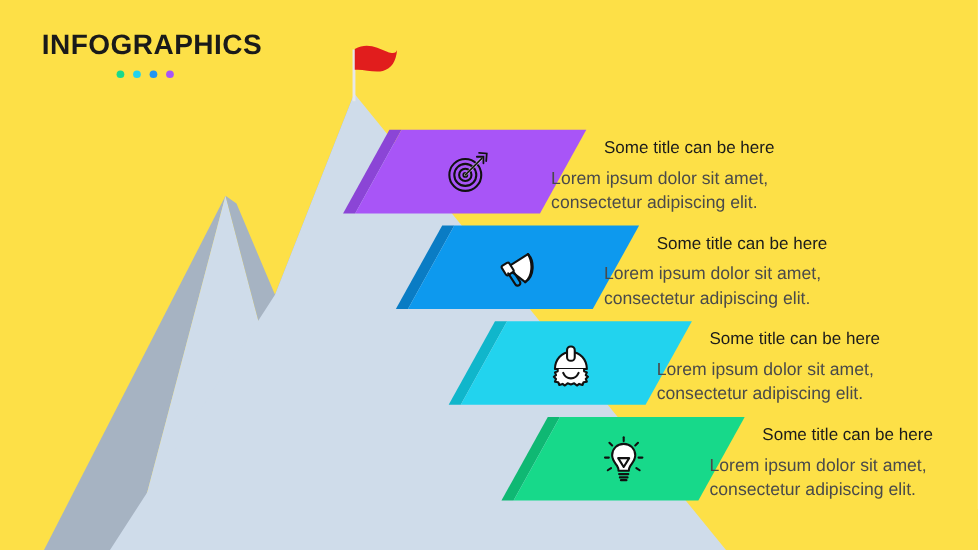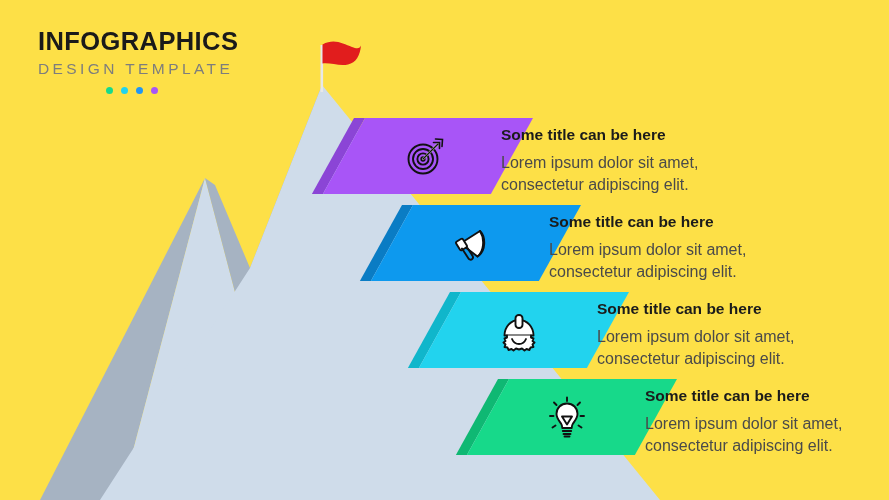--- a/index.html
+++ b/index.html
@@ -92,24 +92,25 @@
     transform: translateY(-50%);
     width: 48px;
     height: 48px;
   }
   .text-block {
     position: absolute;
     top: 0;
   }
   .row-title {
     font-size: 15.5px;
-    font-weight: bold;
+    font-weight: normal;
     color: #1b1b1b;
     line-height: 1.2;
     white-space: nowrap;
+    margin-left: 48px;
   }
   .row-desc {
     font-size: 16px;
     font-weight: normal;
     color: #4a4a4a;
     line-height: 1.42;
     margin-top: 7px;
     white-space: nowrap;
   }
 </style>
@@ -129,21 +130,20 @@
     <polygon points="322,85 660,500 100,500 250,268" fill="#CFDCEA"></polygon>
 
     <rect x="320.5" y="45" width="2.6" height="47" fill="#E8E8E8"></rect>
 
     <path d="M322.5,44.5 C334,38 343,43.5 352,47 C358,49.5 360,48 361,45.5
              C360,56 356,62.5 348,64.5 C340,66.5 330,62.5 322.5,63.5 Z" fill="#E11D1D"></path>
   </svg>
 
   <div id="logo-block">
     <div id="logo-title">INFOGRAPHICS</div>
-    <div id="logo-subtitle">DESIGN TEMPLATE</div>
     <div id="logo-dots">
       <span class="logo-dot" style="background: rgb(24, 217, 140);"></span>
       <span class="logo-dot" style="background: rgb(34, 211, 238);"></span>
       <span class="logo-dot" style="background: rgb(33, 150, 243);"></span>
       <span class="logo-dot" style="background: rgb(168, 85, 247);"></span>
     </div>
   </div>
 
   <div class="row" style="left:365px; top:118px;">
     <div class="banner-fold" style="background: rgb(139, 69, 214);"></div>

